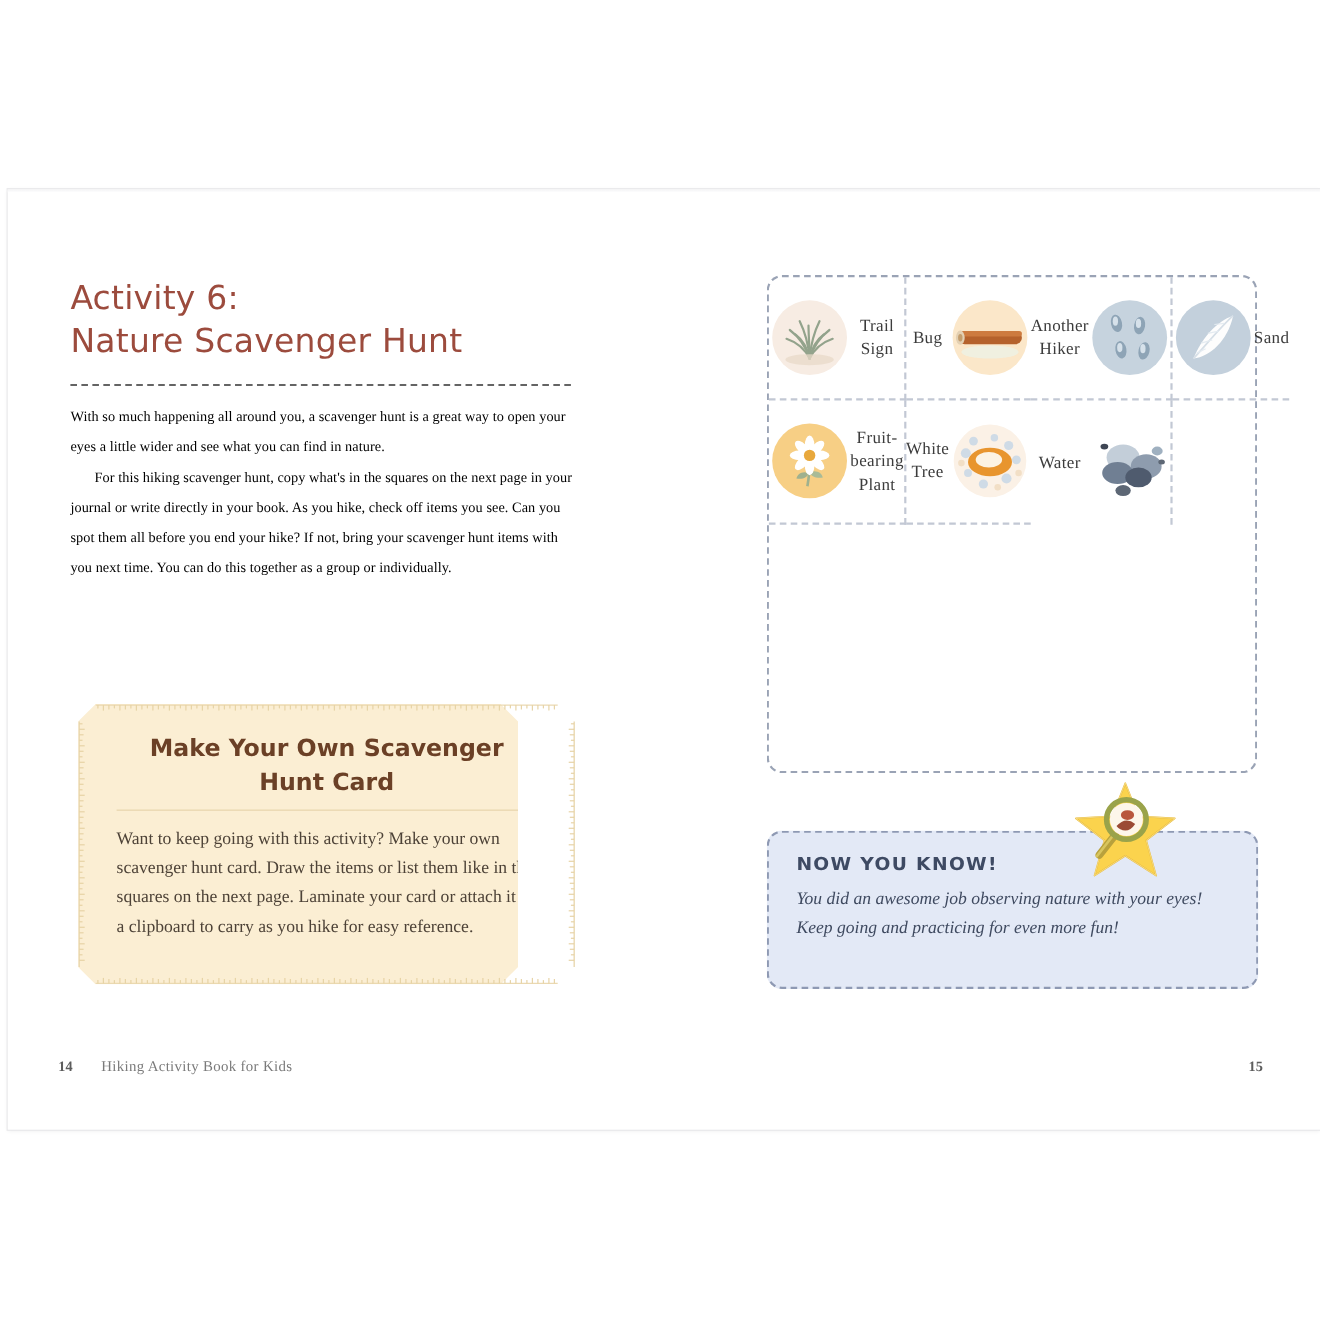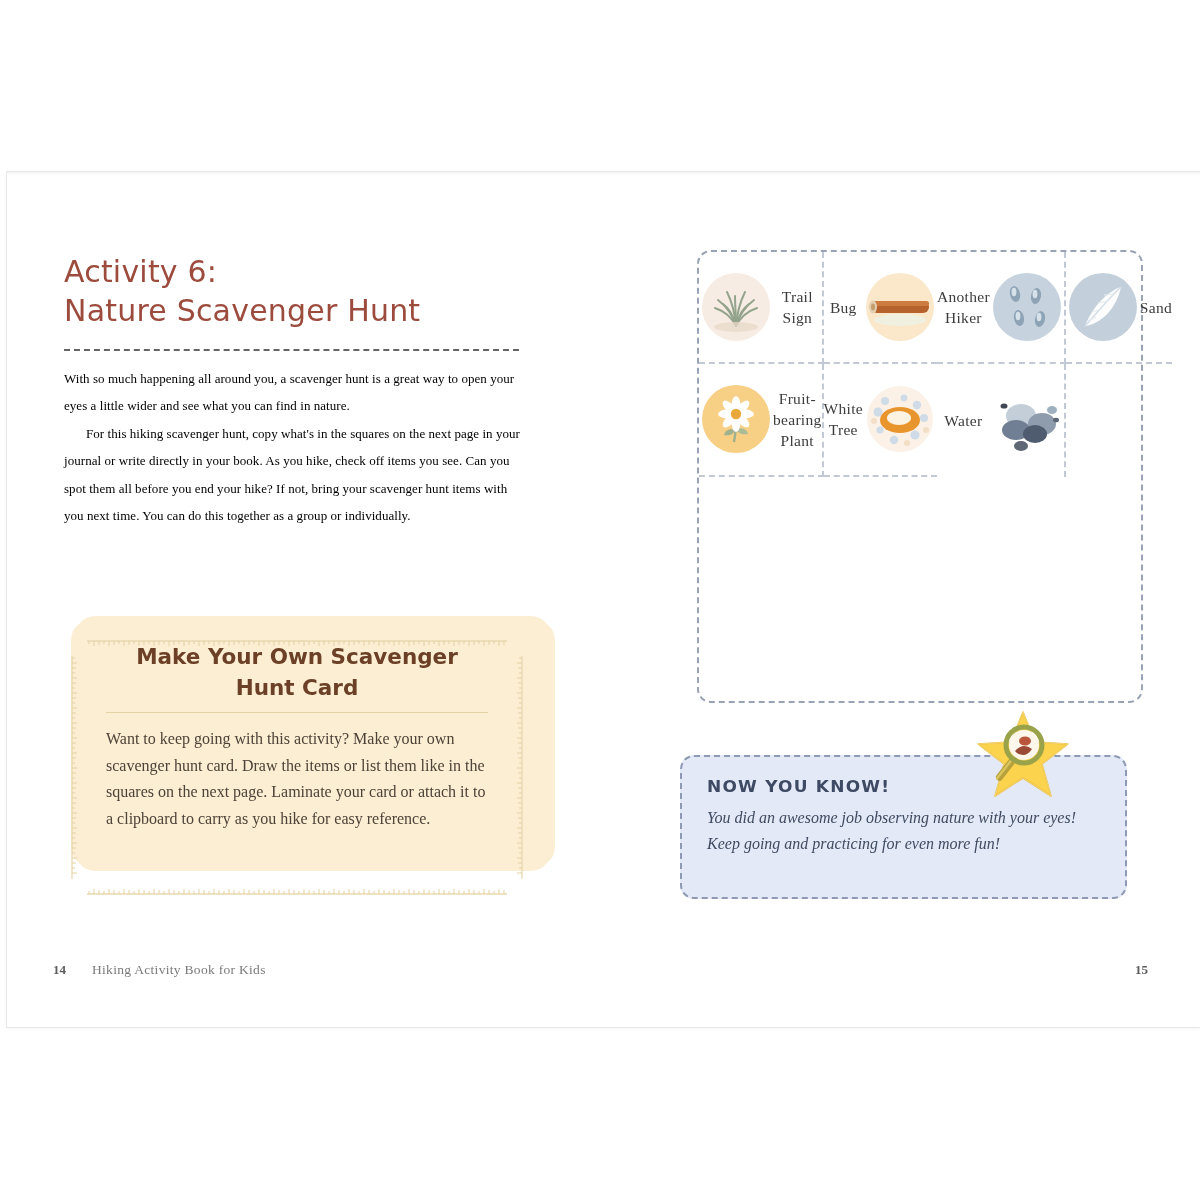--- a/index.html
+++ b/index.html
@@ -63,26 +63,25 @@
     font-size: 13px;
     line-height: 27.4px;
     letter-spacing: 0.05px;
   }
   .body-copy p { margin: 0; }
   .body-copy p + p { text-indent: 22px; }
 
   
   #callout {
     position: absolute;
-    left: 64px; top: 444px;
-    width: 484px; height: 255px;
+    left: 64px; top: 468px;
+    width: 400px; height: 255px;
     background: #fbeed3;
     -webkit-clip-path: polygon(16px 0, calc(100% - 16px) 0, 100% 16px, 100% calc(100% - 16px), calc(100% - 16px) 100%, 16px 100%, 0 calc(100% - 16px), 0 16px);
     clip-path: polygon(16px 0, calc(100% - 16px) 0, 100% 16px, 100% calc(100% - 16px), calc(100% - 16px) 100%, 16px 100%, 0 calc(100% - 16px), 0 16px);
-    border-radius: 25px;
   }
   #callout-edge {
     position: absolute;
     left: 64px; top: 468px;
     width: 452px; height: 255px;
     pointer-events: none;
   }
   .callout-title {
     position: absolute;
     left: 26px; top: 25px;
@@ -169,21 +168,21 @@
   .icon-disc {
     width: 74px; height: 74px;
     border-radius: 50%;
     display: flex; align-items: center; justify-content: center;
     position: relative;
   }
 
   
   #nyk {
     position: absolute;
-    left: 77px; top: 583px;
+    left: 94px; top: 583px;
     width: 447px; height: 144px;
     box-sizing: border-box;
     background: #e3e9f6;
     border: 2px dashed #8e99b3;
     border-radius: 14px;
   }
   .nyk-title {
     position: absolute;
     left: 25px; top: 19px;
     color: #3e4a63;

